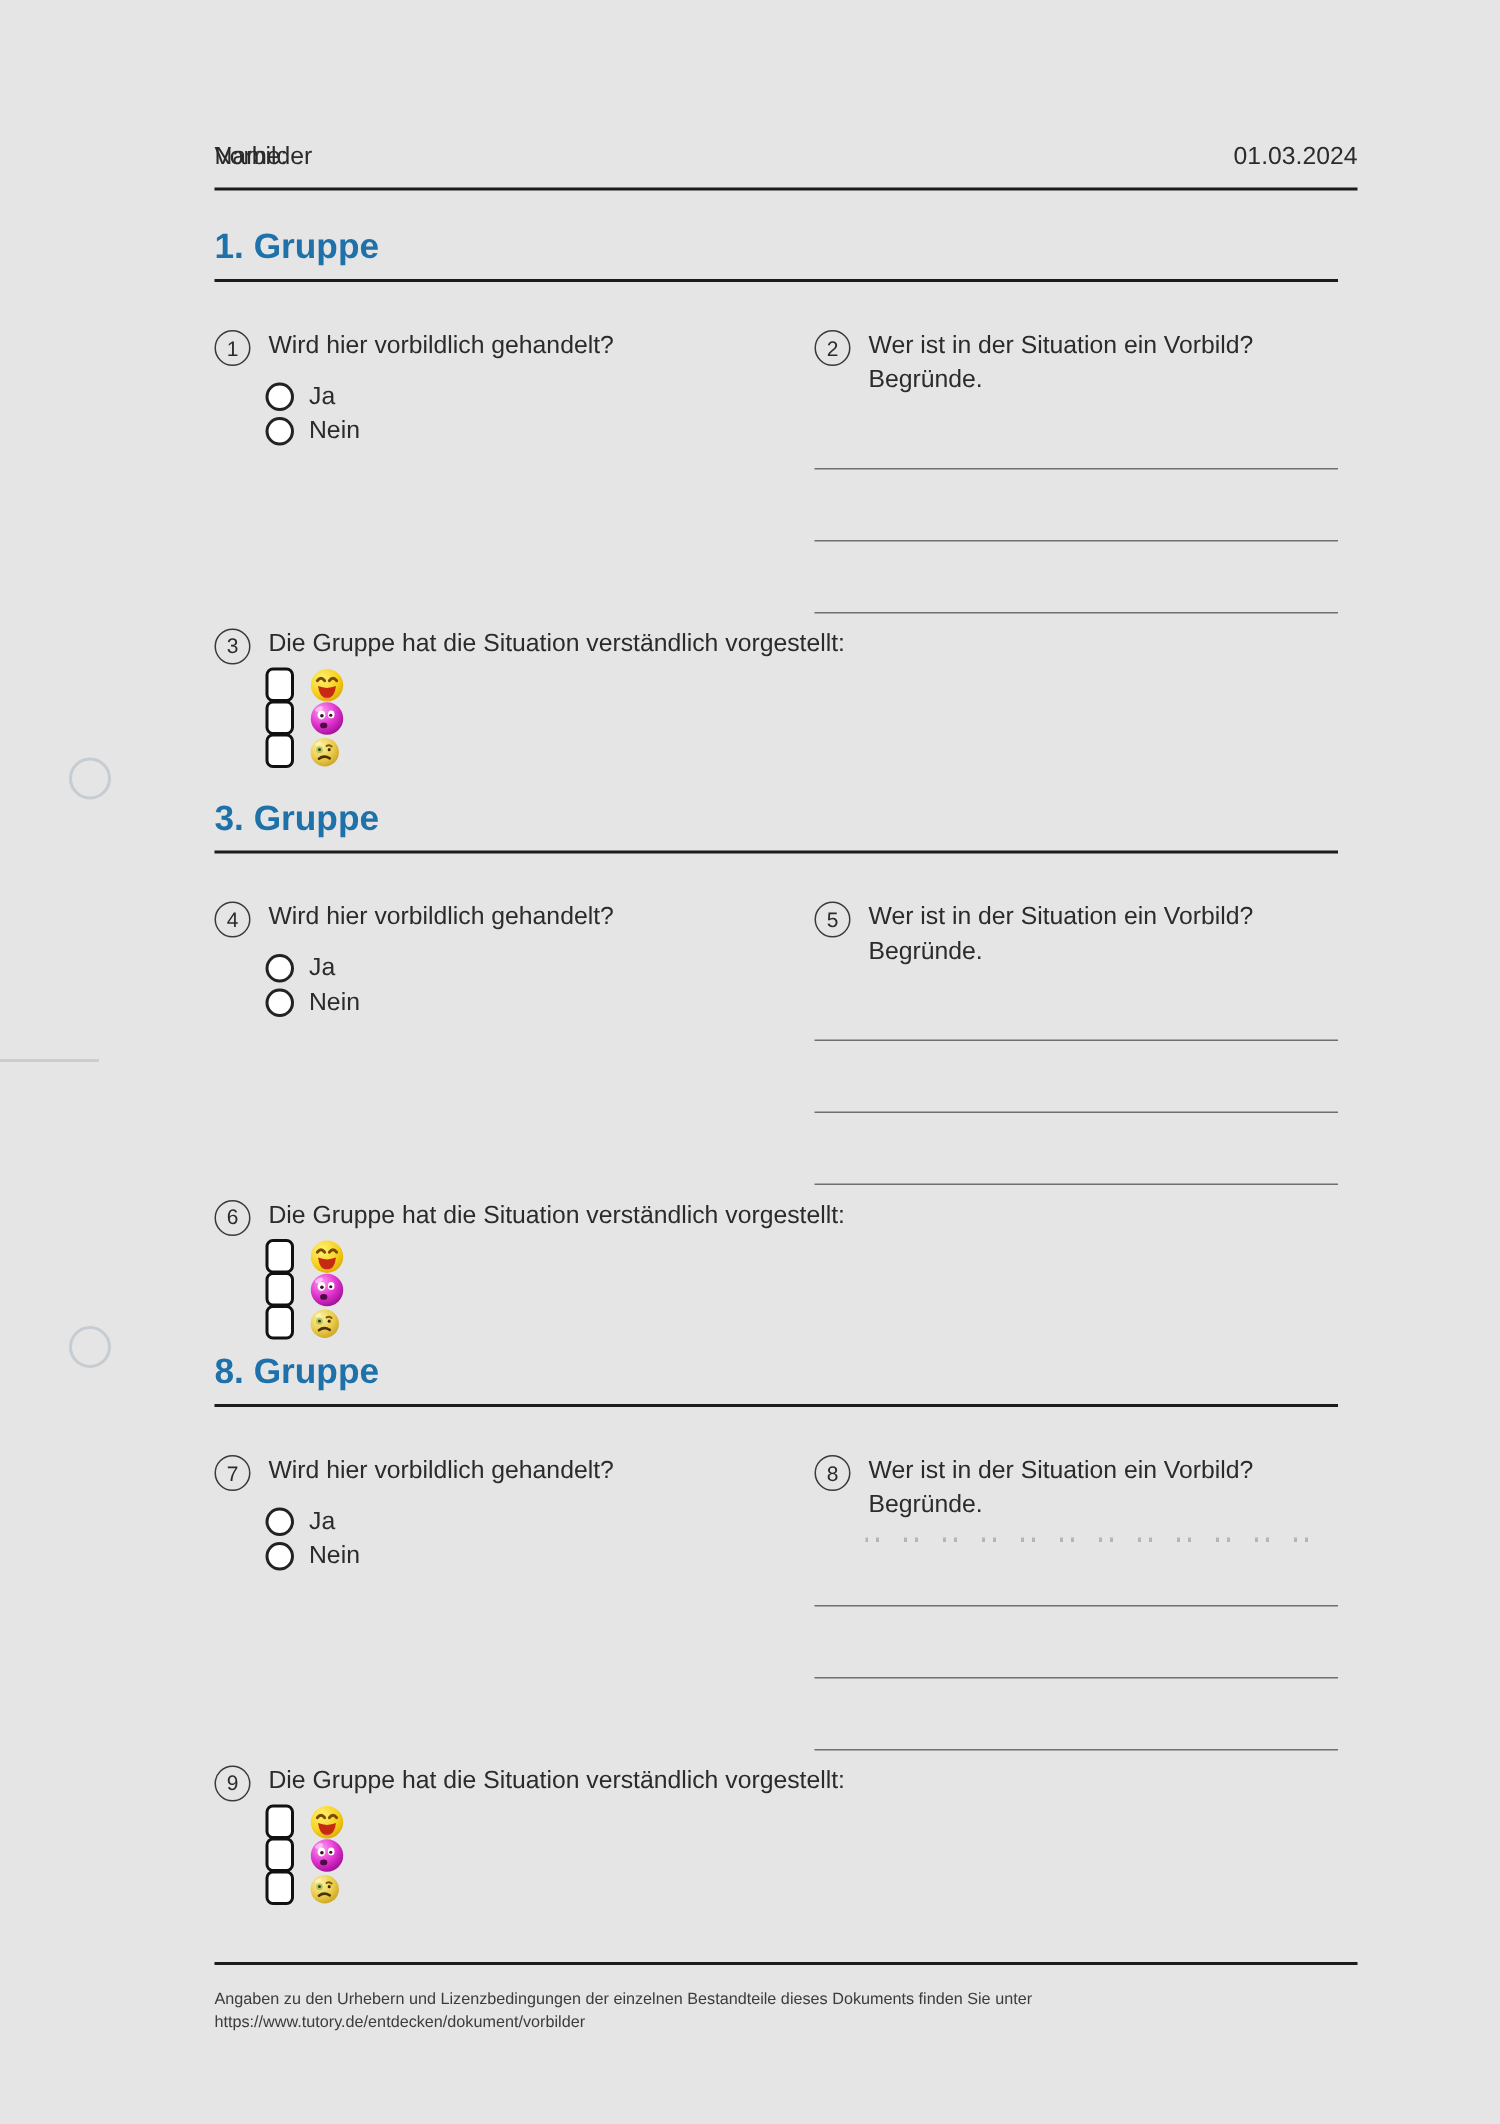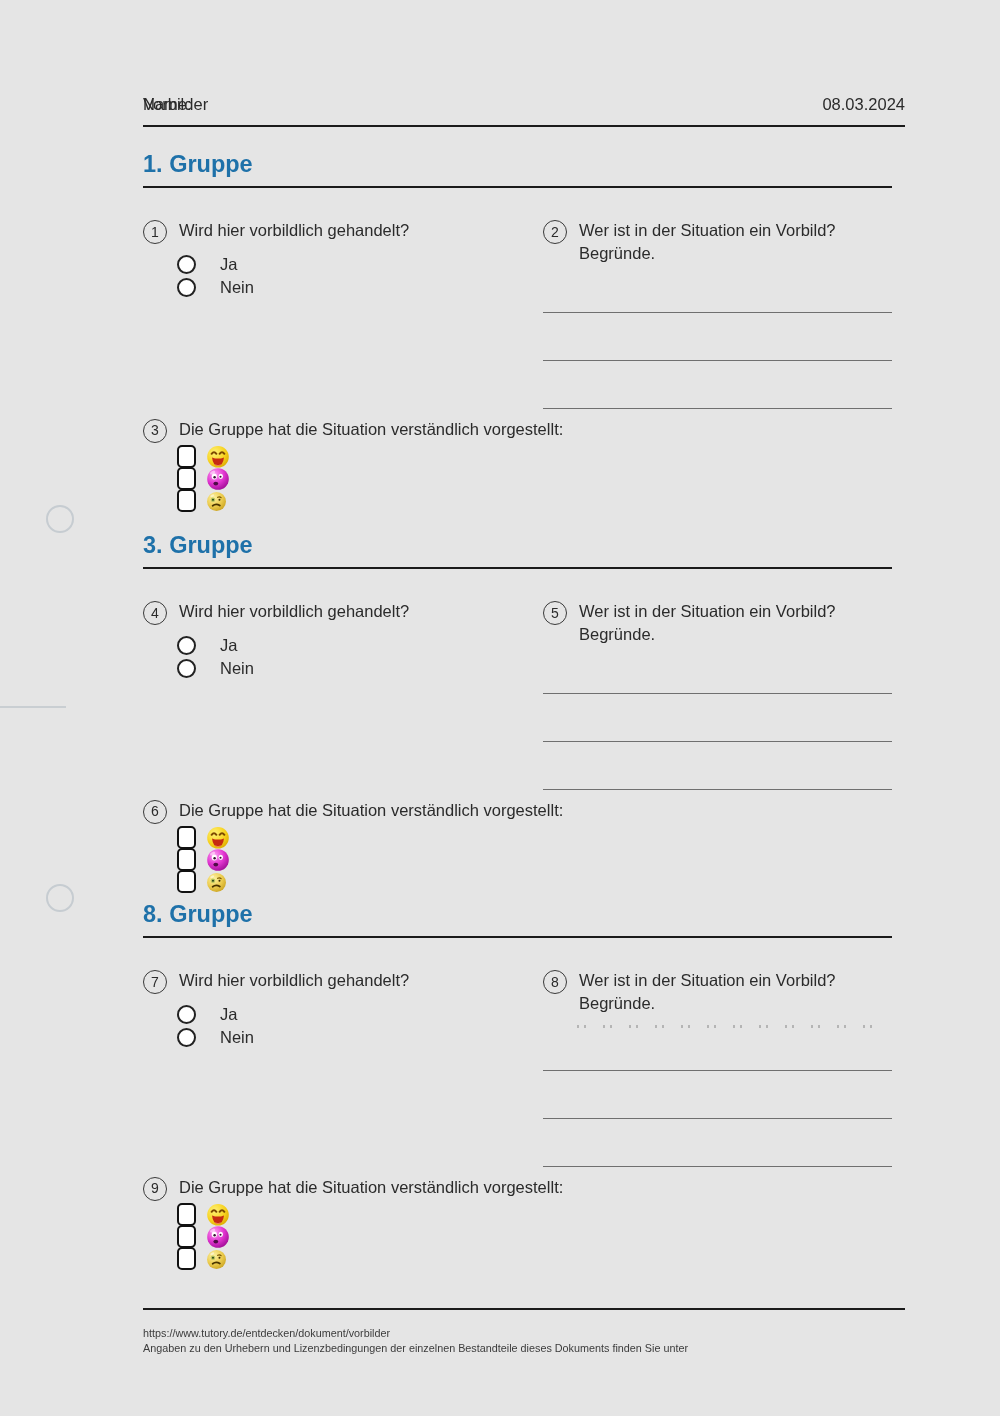--- a/index.html
+++ b/index.html
@@ -22,21 +22,21 @@
     padding-bottom:8px;border-bottom:2.2px solid #1b1b1b;
   }
   .qgrid{display:grid;grid-template-columns:1fr 1fr;column-gap:51px;margin-top:31px;}
   .qrow{display:flex;gap:12px;font-size:16.5px;line-height:1.38;color:#2b2b2b;}
   .qnum{
     flex:0 0 auto;width:22px;height:22px;border:1.6px solid #3a3a3a;border-radius:50%;
     display:flex;align-items:center;justify-content:center;font-size:14px;margin-top:1px;
   }
   .qtext .block{display:block;}
   .opts{margin:10px 0 0 34px;}
-  .opt{display:flex;align-items:center;gap:24px;height:21px;margin-top:2px;font-size:16.5px;}
+  .opt{display:flex;align-items:center;gap:10px;height:21px;margin-top:2px;font-size:16.5px;}
   .radio{flex:0 0 auto;width:15px;height:15px;border:2px solid #222;border-radius:50%;background:#fff;}
   .answer-lines{margin-top:5px;}
   .answer-line{height:0;border-bottom:1.6px solid #6f6f6f;margin-top:47px;}
   .clip-artifact{
     margin:10px 0 0 34px;height:3px;width:300px;opacity:.55;
     background:repeating-linear-gradient(90deg,#8d8d8d 0 2px,transparent 2px 7px,#8d8d8d 7px 9px,transparent 9px 26px);
   }
   .clip-artifact + .answer-lines{margin-top:-5px;}
   .qfull{margin-top:9px;}
   .rating{margin:3px 0 0 34px;}
@@ -55,21 +55,21 @@
   .fold{position:absolute;left:0;top:706px;width:66px;height:0;border-top:2px solid #c9ced2;}
 </style>
 </head>
 <body>
 
 <div class="page">
 
   <div class="header">
     <span>Name:</span>
     <span class="center">Vorbilder</span>
-    <span>08.03.2024</span>
+    <span>01.03.2024</span>
   </div>
 
   <div id="group-0" class="group">
   <h2 class="group-title">1. Gruppe</h2>
   <div class="qgrid">
     <div class="qcol">
       <div class="qrow">
         <span class="qnum">1</span>
         <span class="qtext">Wird hier vorbildlich gehandelt?</span>
       </div>
@@ -358,21 +358,21 @@
           <path d="M7.6 16.9 Q11.4 13.9 15.8 16.6" fill="none" stroke="#4a3500" stroke-width="2" stroke-linecap="round"></path>
           <ellipse cx="7" cy="5.4" rx="2.4" ry="1.2" fill="#ffffff" opacity="0.5" transform="rotate(-25 7 5.4)"></ellipse>
         </svg>
       </div>
     </div>
   </div>
 </div>
 
   <div class="footer">
     <div class="footer-license">
+      <div>Angaben zu den Urhebern und Lizenzbedingungen der einzelnen Bestandteile dieses Dokuments finden Sie unter</div>
       <div>https://www.tutory.de/entdecken/dokument/vorbilder</div>
-      <div>Angaben zu den Urhebern und Lizenzbedingungen der einzelnen Bestandteile dieses Dokuments finden Sie unter</div>
     </div>
   </div>
 
   <div class="punch punch-1"></div>
   <div class="punch punch-2"></div>
   <div class="fold"></div>
 </div>
 
 </body></html>

